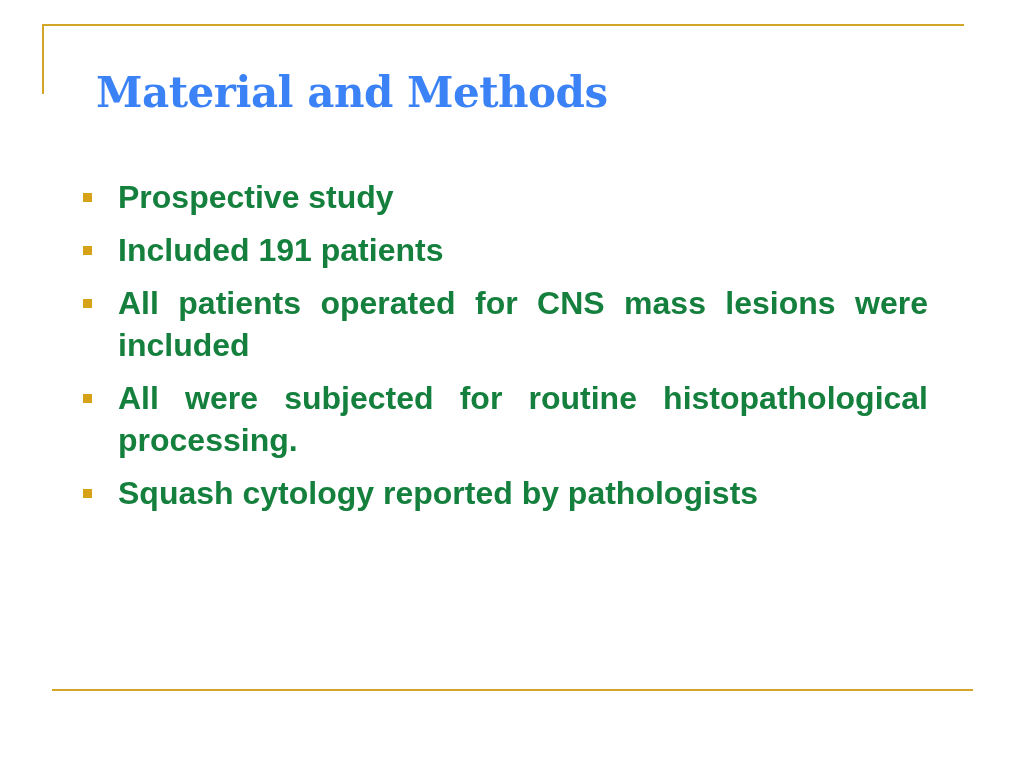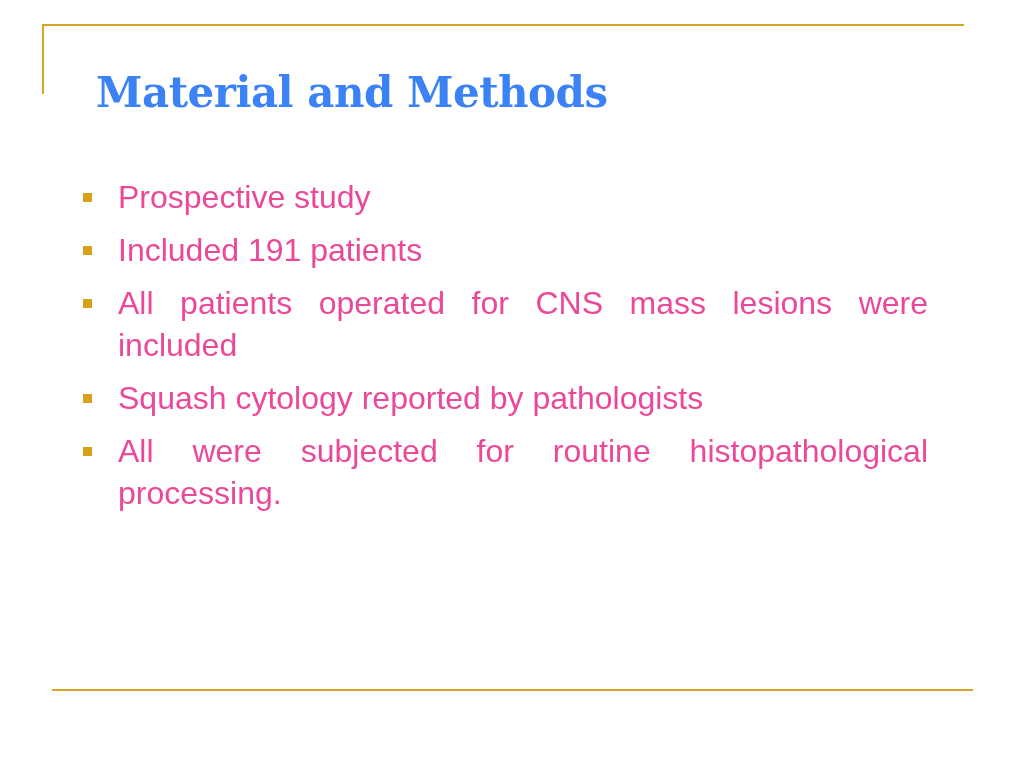--- a/index.html
+++ b/index.html
@@ -53,21 +53,22 @@
       position: absolute;
       left: 82px;
       top: 176px;
       width: 846px;
       margin: 0;
       padding: 0;
       list-style: none;
       font-family: "Liberation Sans", sans-serif;
       font-size: 32px;
       line-height: 42px;
-      color: #ec4899;
+      color: #15803d;
+      font-weight: bold;
     }
     .bullet-item {
       position: relative;
       padding-left: 36px;
       margin-bottom: 11px;
       text-align: justify;
     }
     .bullet-item:nth-child(4) {
       margin-bottom: 11px;
     }
@@ -96,21 +97,21 @@
   <li class="bullet-item">
     <span class="marker"></span>
     <span>Included 191 patients</span>
   </li>
   <li class="bullet-item">
     <span class="marker"></span>
     <span>All patients operated for CNS mass lesions were included</span>
   </li>
   <li class="bullet-item">
     <span class="marker"></span>
-    <span>Squash cytology reported by pathologists</span>
+    <span>All were subjected for routine histopathological processing.</span>
   </li>
   <li class="bullet-item">
     <span class="marker"></span>
-    <span>All were subjected for routine histopathological processing.</span>
+    <span>Squash cytology reported by pathologists</span>
   </li>
 </ul>
 
 <div class="frame-bottom"></div>
 
 </body></html>

